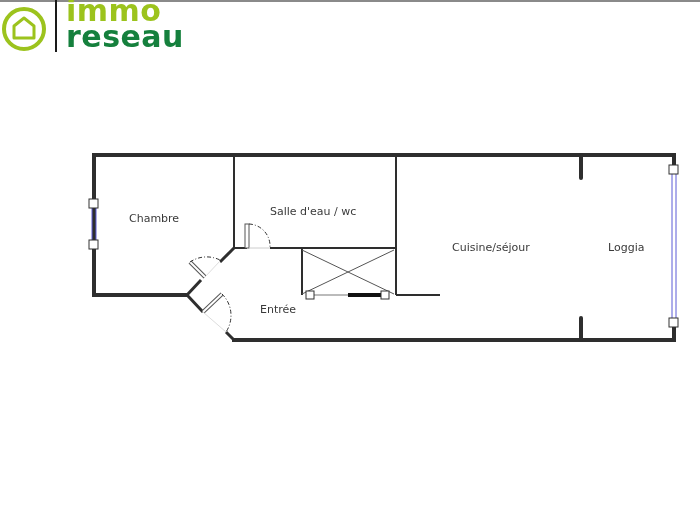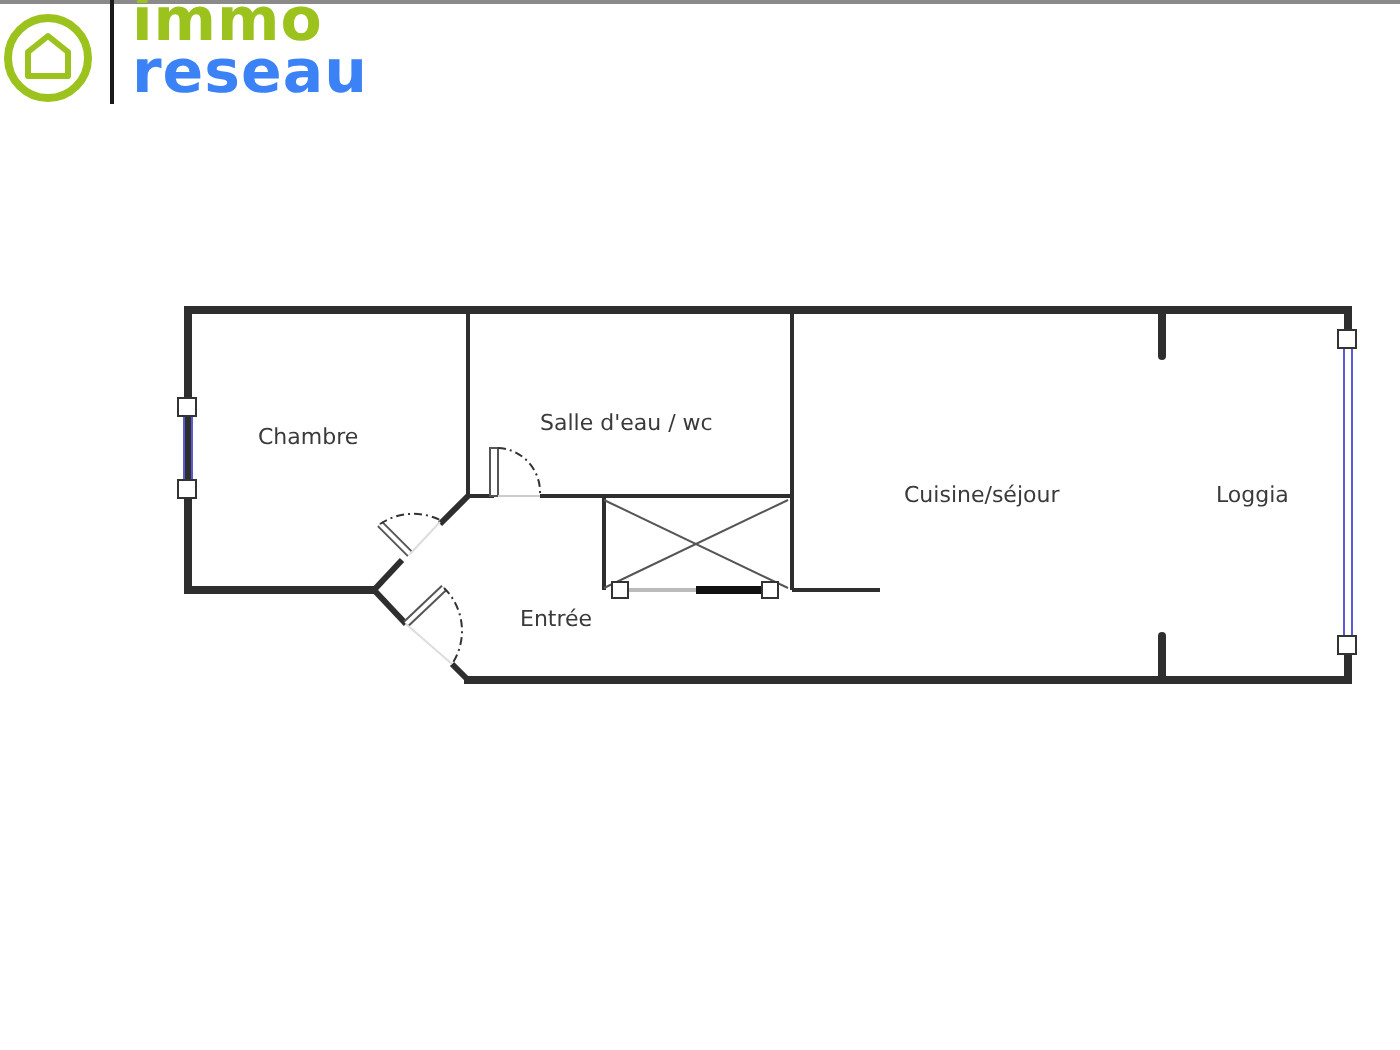--- a/index.html
+++ b/index.html
@@ -1,21 +1,21 @@
 <!DOCTYPE html>
 <html><head>
   <meta charset="utf-8">
   <style>
     html, body { margin: 0; padding: 0; background: #ffffff; }
     body { width: 700px; height: 525px; position: relative; overflow: hidden; font-family: "DejaVu Sans", sans-serif; }
     .top-rule { position: absolute; left: 0; top: 0; width: 700px; height: 2px; background: #8a8a8a; }
     .logo { position: absolute; left: 0; top: 0; width: 200px; height: 56px; font-weight: bold; }
     .logo-divider { position: absolute; left: 55px; top: 0; width: 2px; height: 52px; background: #1a1a1a; }
     .logo-word-1 { position: absolute; left: 66px; top: -6px; font-family: "DejaVu Sans", sans-serif; font-size: 30px; color: #9cc31d; letter-spacing: 0.5px; line-height: 34px; }
-    .logo-word-2 { position: absolute; left: 66px; top: 20px; font-family: "DejaVu Sans", sans-serif; font-size: 30px; color: #3b82f6; letter-spacing: 0.5px; line-height: 34px; }
+    .logo-word-2 { position: absolute; left: 66px; top: 20px; font-family: "DejaVu Sans", sans-serif; font-size: 30px; color: #15803d; letter-spacing: 0.5px; line-height: 34px; }
     .plan { position: absolute; left: 0; top: 0; }
     .room-label { font-family: "DejaVu Sans", sans-serif; font-size: 11px; fill: #3a3a3a; }
   </style>
 </head>
 <body>
 
 <div class="top-rule"></div>
 
 <div class="logo">
   <svg width="56" height="56" viewBox="0 0 56 56" style="position:absolute;left:0;top:0;">

